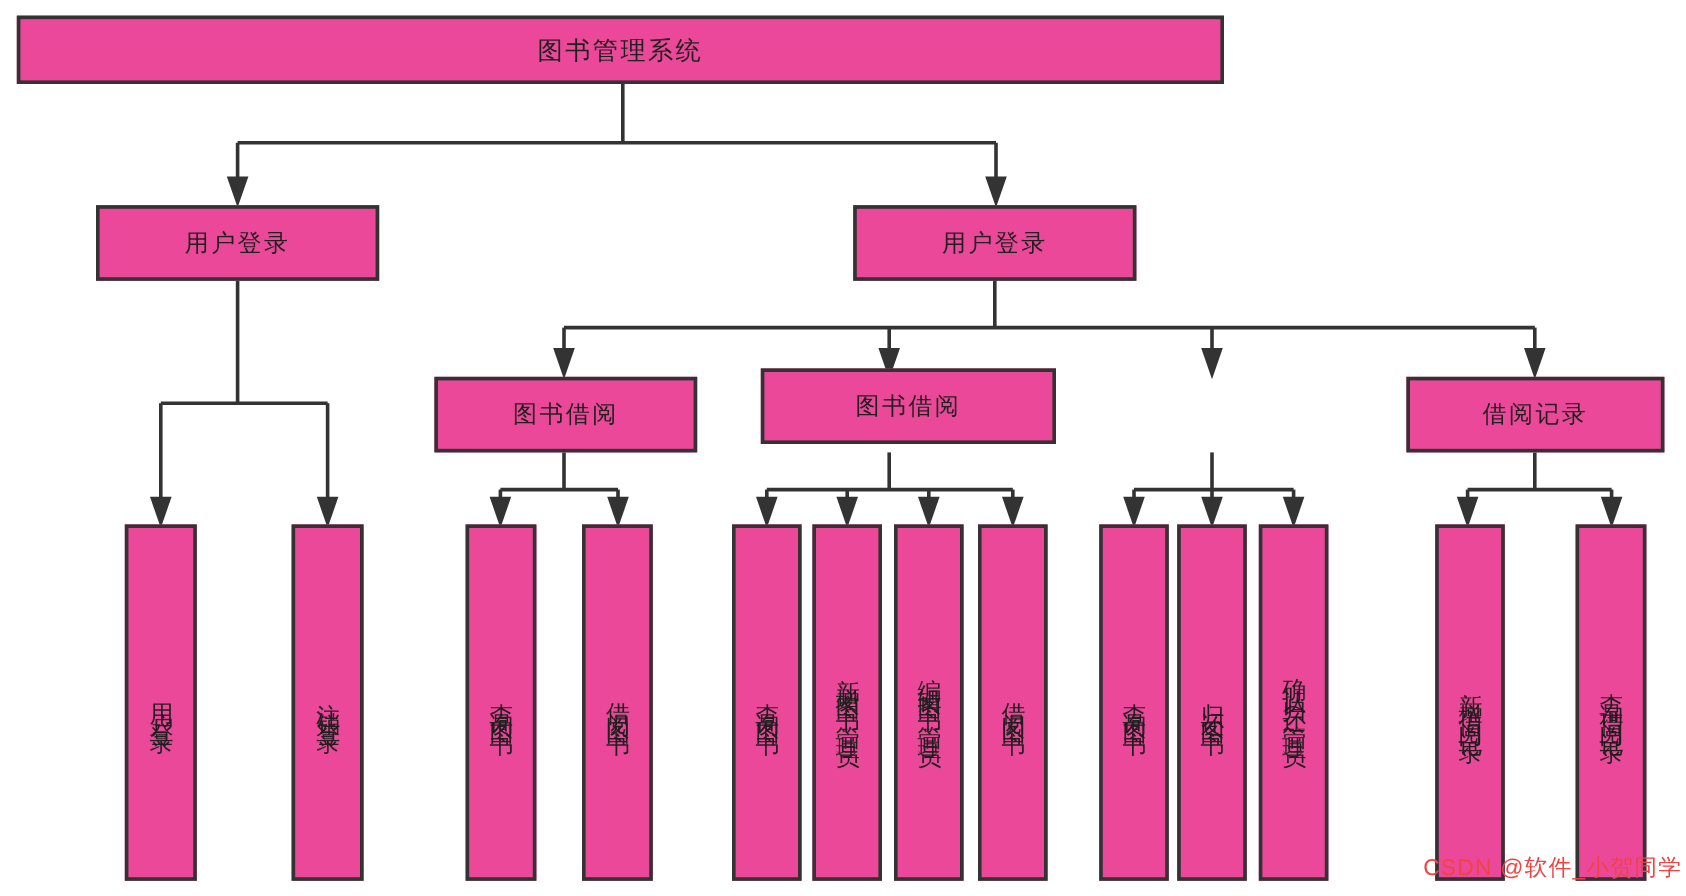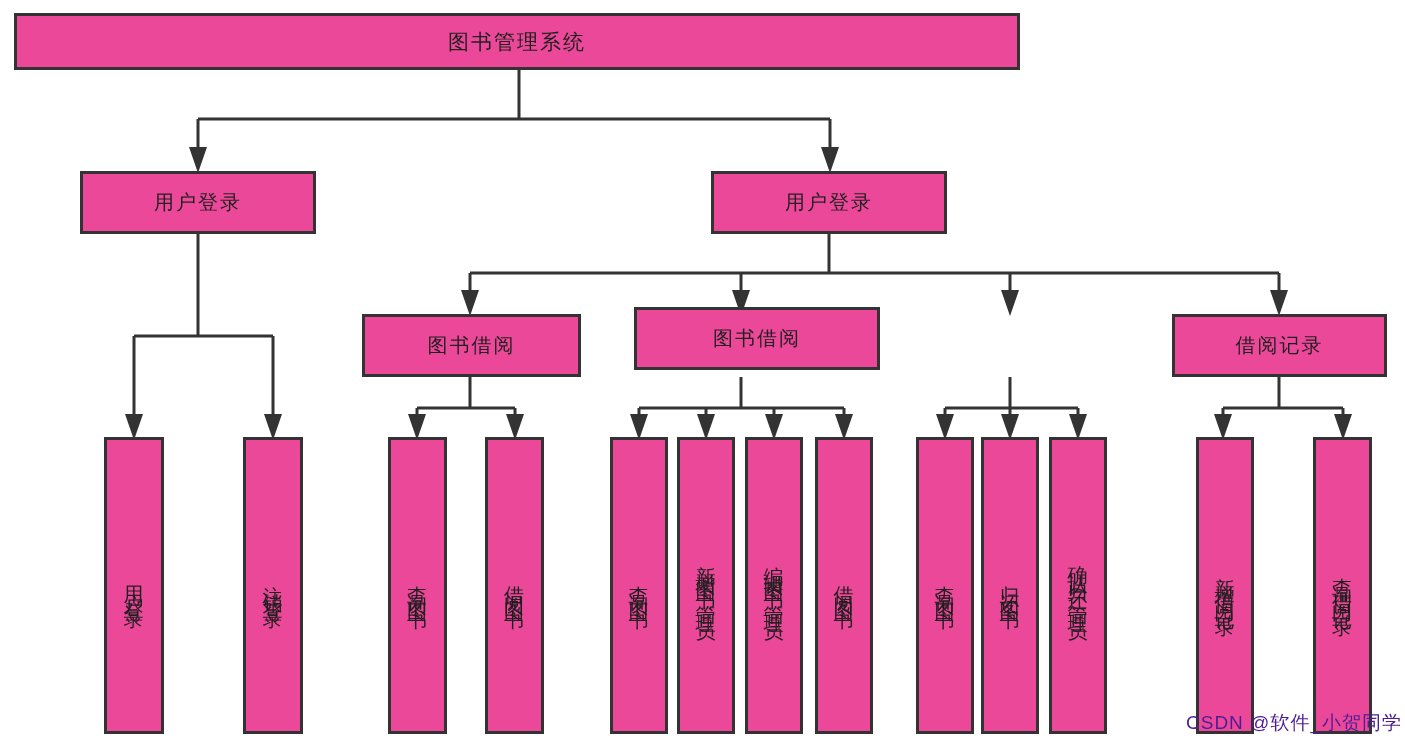--- a/index.html
+++ b/index.html
@@ -29,21 +29,21 @@
     text-orientation:mixed;
     font-size:20px;
     letter-spacing:8px;
     line-height:1;
     white-space:nowrap;
   }
   .watermark{
     position:absolute;
     left:1186px;top:710px;
     font-size:19px;
-    color:#4c1d95;
+    color:#ef4444;
     letter-spacing:1px;
     white-space:nowrap;
   }
 </style>
 </head>
 <body>
 
 <div id="canvas">
 
   <svg id="wires" viewBox="0 0 1405 747" xmlns="http://www.w3.org/2000/svg">

